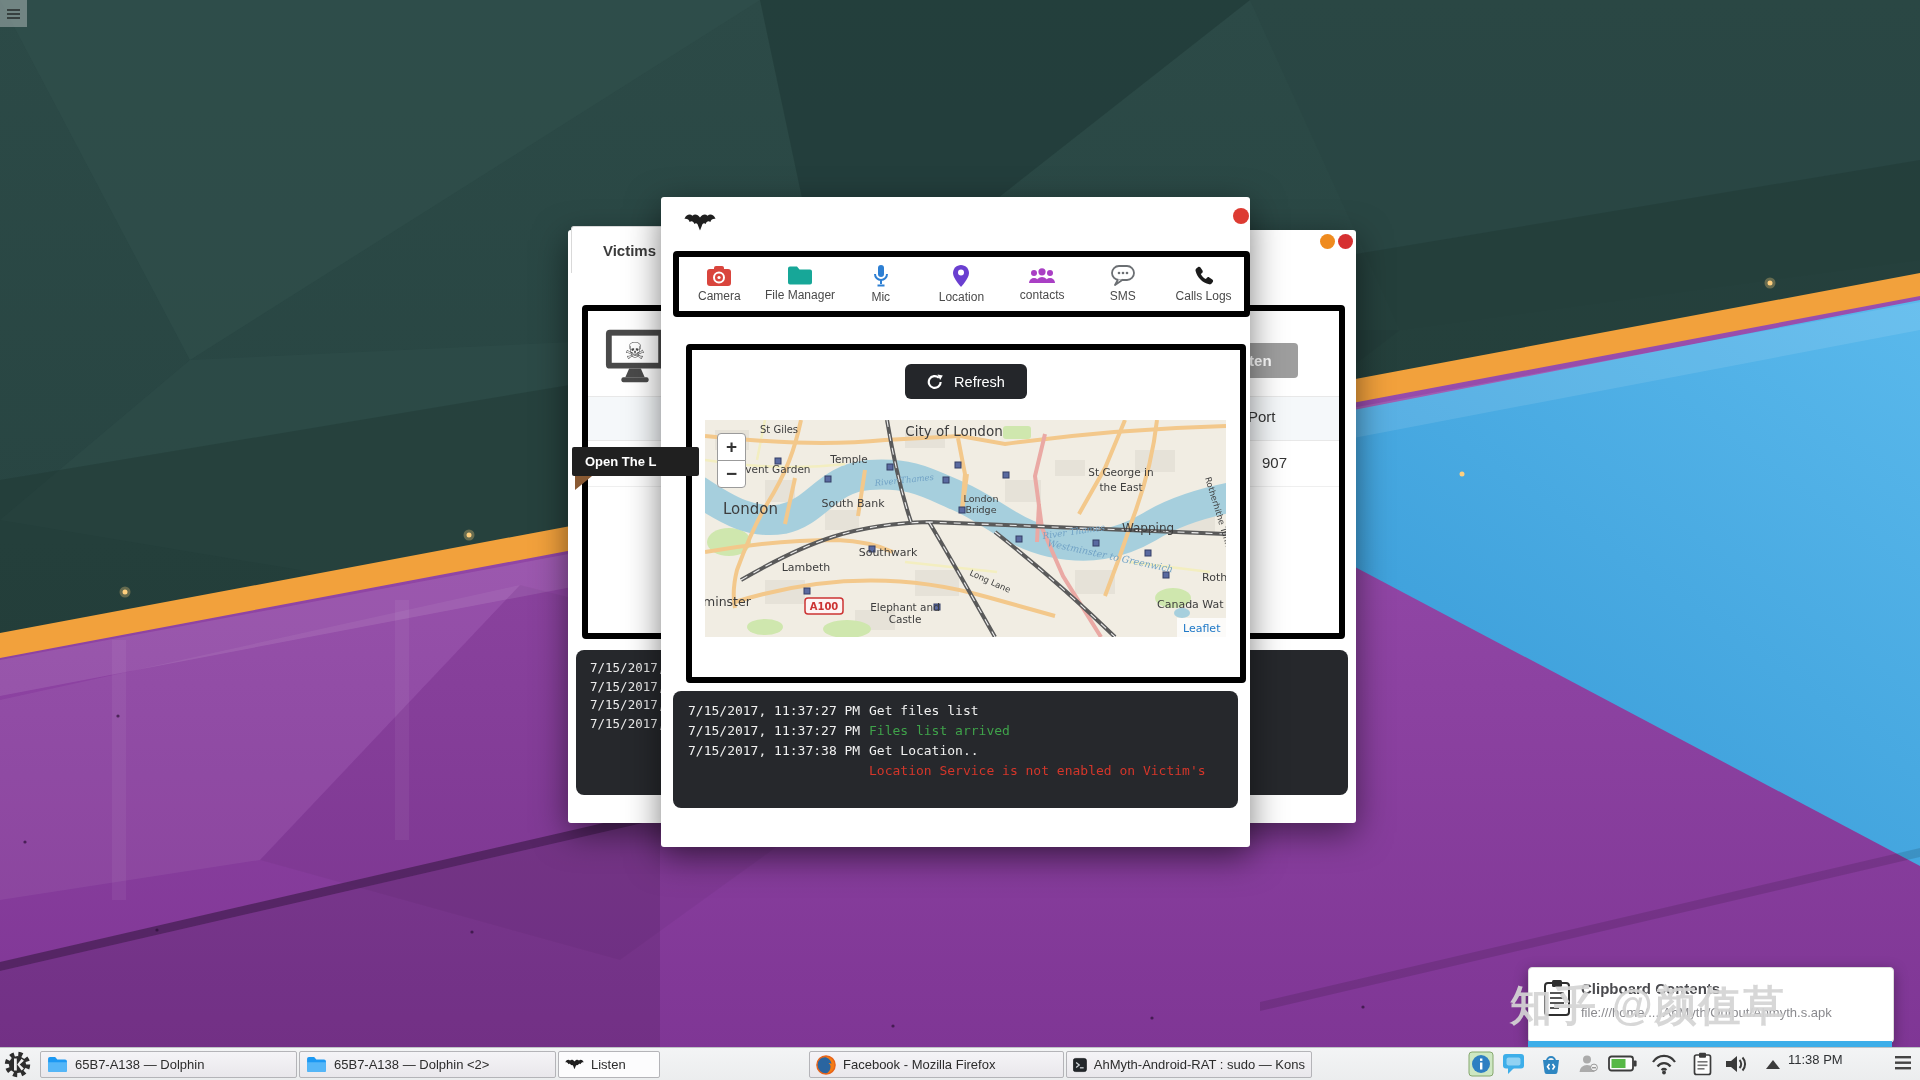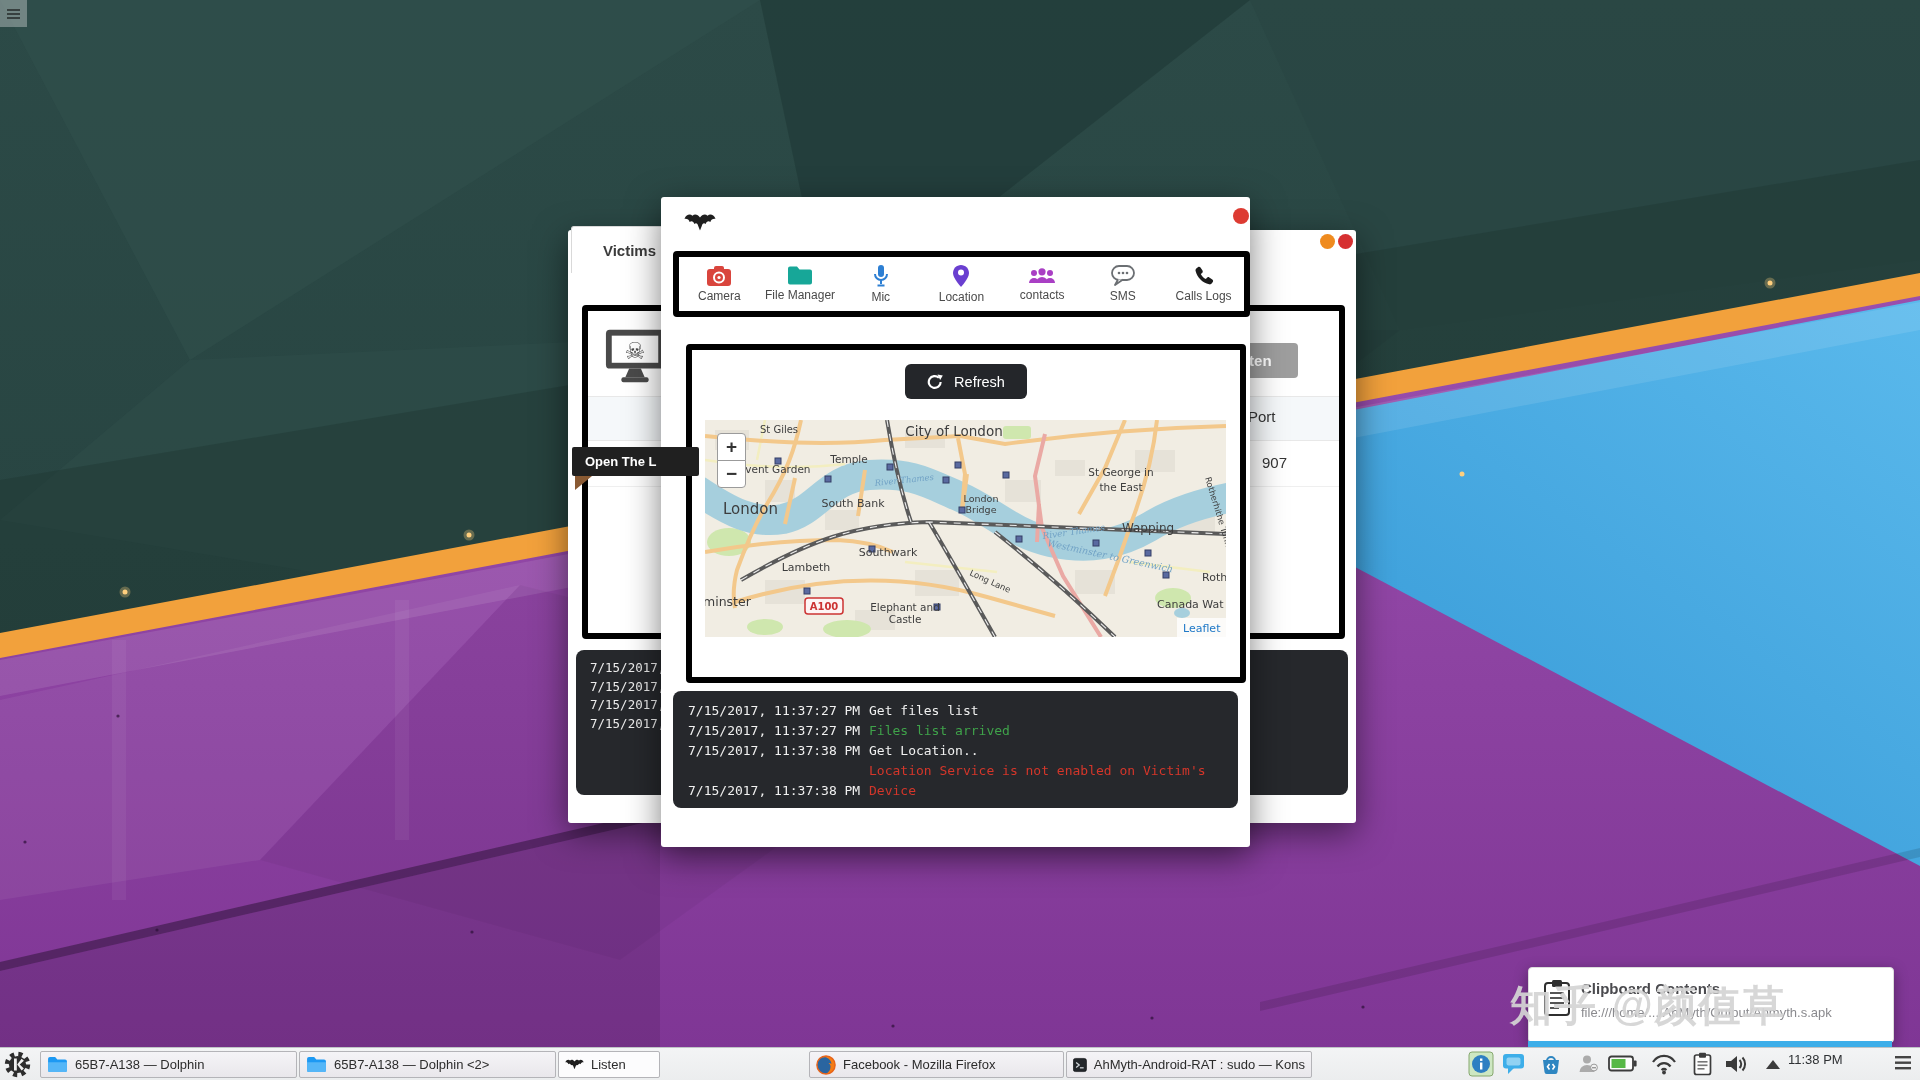--- a/index.html
+++ b/index.html
@@ -373,21 +373,20 @@
     <div class="console" style="left:12px;top:494px;width:565px;height:117px;padding:10px 0 0 15px;box-sizing:border-box">
 
         <div class="logline"><span class="ltime">7/15/2017, 11:37:27 PM</span><span class="lmsg st-normal">Get files list</span></div>
 
         <div class="logline"><span class="ltime">7/15/2017, 11:37:27 PM</span><span class="lmsg st-success">Files list arrived</span></div>
 
         <div class="logline"><span class="ltime">7/15/2017, 11:37:38 PM</span><span class="lmsg st-normal">Get Location..</span></div>
 
         <div class="logline"><span class="ltime"></span><span class="lmsg st-error">Location Service is not enabled on Victim's</span></div>
 
-        <div class="logline"><span class="ltime">7/15/2017, 11:37:38 PM</span><span class="lmsg st-error">Device</span></div>
       </div>
   </div>
 
   <div class="tooltip" style="left:572px;top:447px;width:114px;height:29px">
     <span>Open The L</span>
   </div>
   <div class="tooltip-arrow" style="left:575px;top:476px"></div>
 
   <div id="popup" style="left:1528px;top:967px;width:364px;height:74px">
     <svg class="abs" style="left:14px;top:11px" width="28" height="38" viewBox="0 0 28 38">

